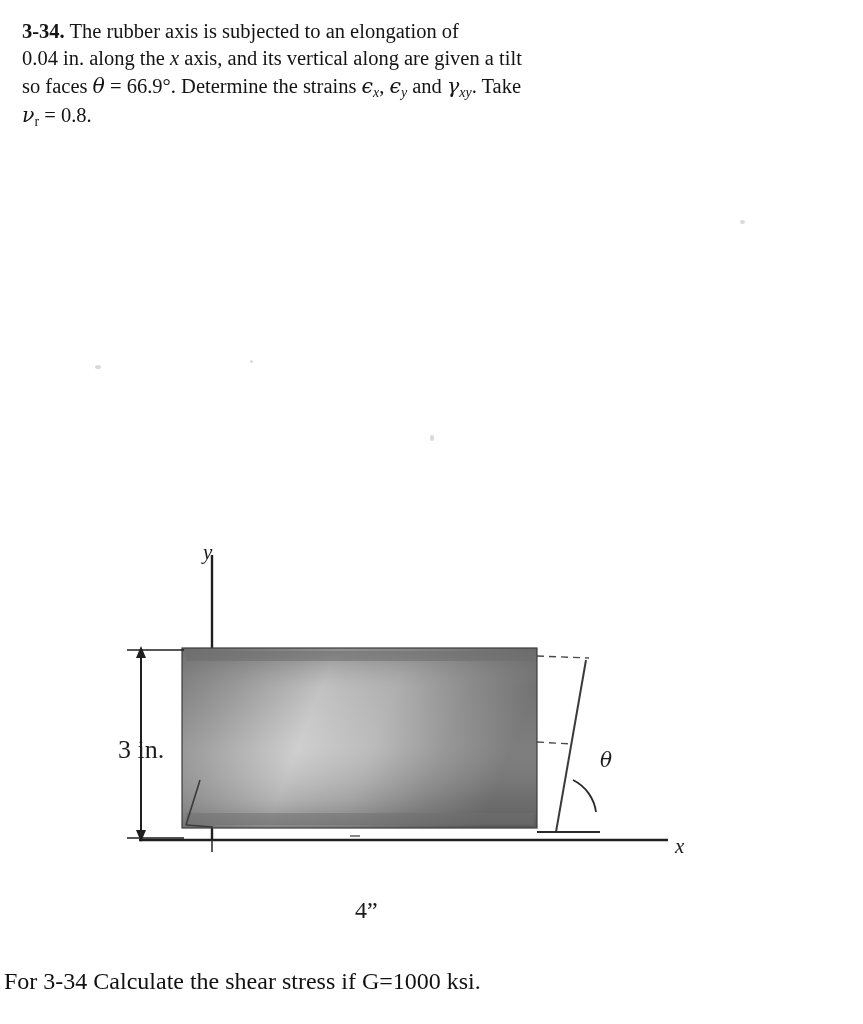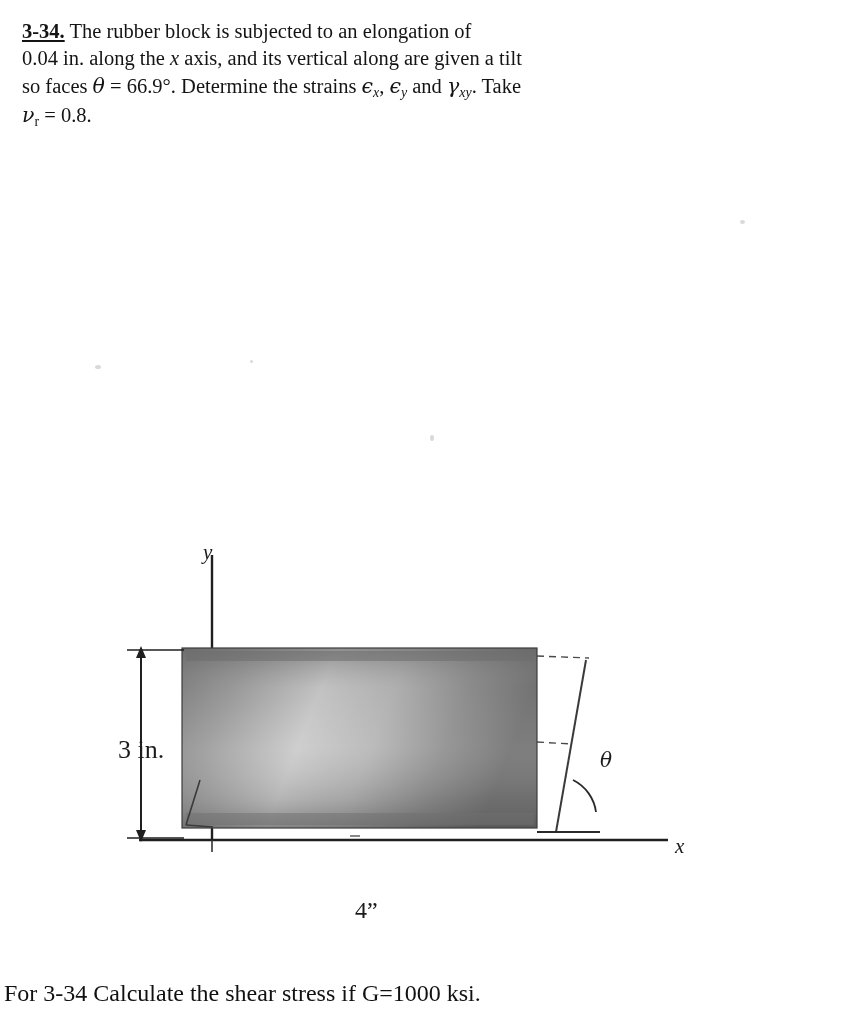--- a/index.html
+++ b/index.html
@@ -22,21 +22,20 @@
     left: 22px;
     top: 18px;
     width: 820px;
     font-size: 20.5px;
     line-height: 1.33;
     text-align: justify;
     color: #141414;
   }
   .problem .pnum {
     font-weight: bold;
-    text-decoration: underline;
   }
   .it { font-style: italic; }
   .sub {
     font-size: 0.68em;
     vertical-align: -0.32em;
     font-style: italic;
   }
   .sub-up {
     font-size: 0.68em;
     vertical-align: -0.30em;
@@ -91,37 +90,36 @@
 
   
   .question {
     position: absolute;
     left: 4px;
     top: 968px;
     width: 850px;
     font-size: 24px;
     color: #111111;
     font-family: "Liberation Serif", serif;
-    margin-top: 12px;
   }
 
   
   .speck {
     position: absolute;
     background: #b9b9b9;
     border-radius: 50%;
     opacity: .55;
   }
 </style>
 </head>
 <body>
 
 <div class="problem">
   <span class="pnum">3-34.</span>
-  <span>The rubber block is subjected to an elongation of</span>
+  <span>The rubber axis is subjected to an elongation of</span>
   <span class="line2"></span>
   <span>0.04 in. along the </span><span class="it">x</span><span> axis, and its vertical along are given a tilt</span>
   <span class="line2"></span>
   <span>so faces </span><span class="gk">θ</span><span> = 66.9°. Determine the strains </span><span class="gk">ϵ</span><span class="sub">x</span><span>, </span><span class="gk">ϵ</span><span class="sub">y</span><span> and </span><span class="gk">γ</span><span class="sub">xy</span><span>. Take</span>
   <span class="line2"></span>
   <span class="gk">ν</span><span class="sub-up">r</span><span> = 0.8.</span>
 </div>
 
 <div class="figure">
   <svg width="863" height="460" viewBox="0 0 863 460" xmlns="http://www.w3.org/2000/svg">

